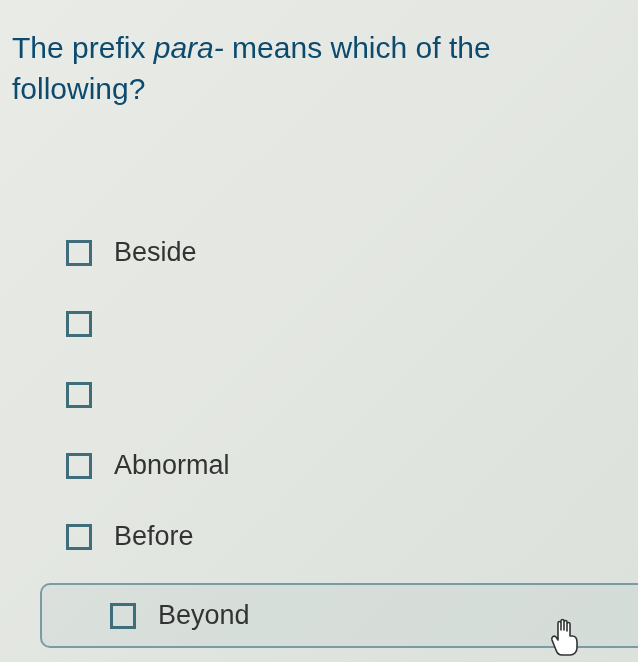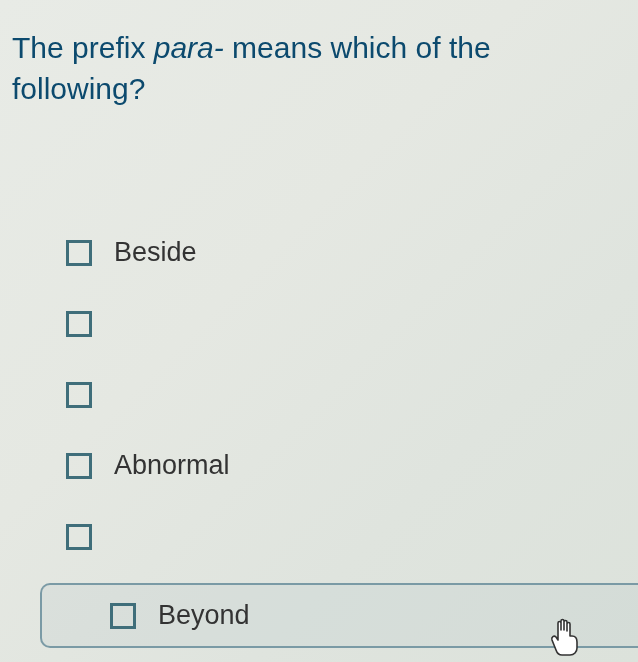--- a/index.html
+++ b/index.html
@@ -104,20 +104,21 @@
   </div>
   <div class="option-row">
     <div class="checkbox"></div>
   </div>
   <div class="option-row">
     <div class="checkbox"></div>
     <div class="option-label">Abnormal</div>
   </div>
   <div class="option-row">
     <div class="checkbox"></div>
+    <div class="option-label">Before</div>
   </div>
 </div>
 
 <div class="hover-row">
   <div class="checkbox"></div>
   <div class="option-label">Beyond</div>
 </div>
 
 <div class="cursor">
   <svg viewBox="0 0 32 40">

